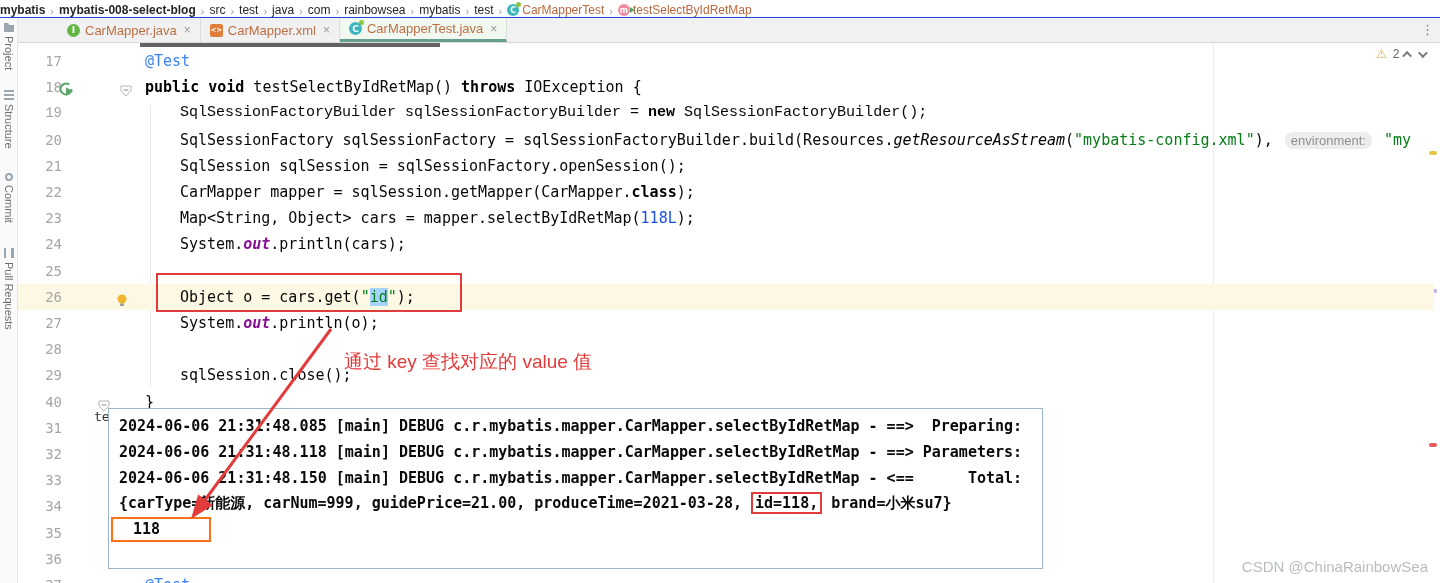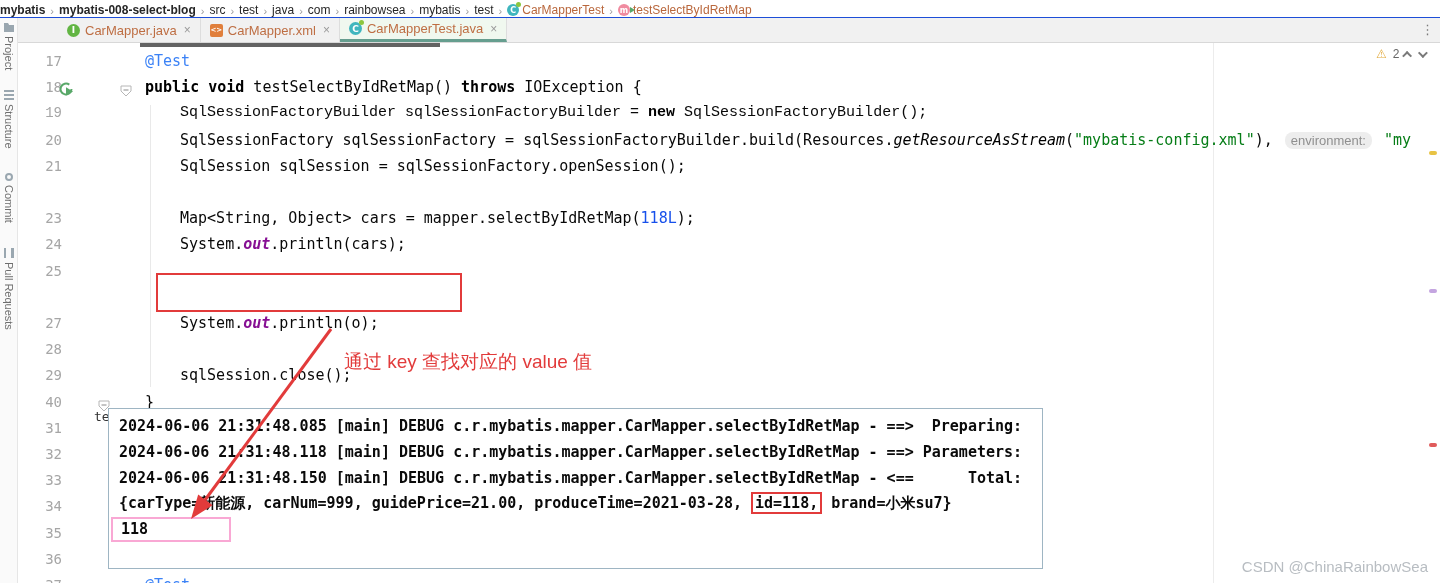--- a/index.html
+++ b/index.html
@@ -83,22 +83,22 @@
   .chev { width:7px; height:7px; border-left:2px solid #7A7A7A; border-top:2px solid #7A7A7A; display:inline-block; }
   .chev.up { transform:rotate(45deg) translateY(2px); }
   .chev.down { transform:rotate(225deg) translateY(2px); }
 
   
   #console-popup { position:absolute; left:108px; top:408px; width:935px; height:161px;
     background:#fff; border:1px solid #9EB5C3; z-index:5; overflow:hidden; padding:5px 0 0 10px;
     font-family:"DejaVu Sans Mono", monospace; font-size:15px; font-weight:bold; color:#0A0A0A; }
   .console-line { height:25.8px; line-height:25.8px; white-space:pre; }
   .cs-box { border:2px solid #E23B3B; padding:0 2px; }
-  .cs-widebox { display:inline-block; box-sizing:border-box; width:120px; margin-left:-8px;
-    padding-left:8px; border:2px solid #f9a8d4; height:25px; line-height:21px; }
+  .cs-widebox { display:inline-block; box-sizing:border-box; width:100px; margin-left:-8px;
+    padding-left:20px; border:2px solid #f97316; height:25px; line-height:21px; }
   #hidden-frag { position:absolute; left:94px; top:409px; z-index:4; color:#333;
     font-family:"DejaVu Sans Mono",monospace; font-size:13px; }
 
   
   #overlay-svg { position:absolute; left:0; top:0; width:1440px; height:583px; z-index:10; pointer-events:none; }
   #annotation-note { position:absolute; left:344px; top:349px; z-index:10; color:#E23B3B;
     font-size:19px; white-space:nowrap; pointer-events:none; }
 
   
   #watermark { position:absolute; right:12px; bottom:8px; color:#B8BDC2; font-size:15px; z-index:6; }
@@ -207,23 +207,28 @@
       <div class="code-row" style="top: 31.2px;"><span class="lnum">18</span><span class="gut-icon" style="left: 40px;"><svg width="16" height="16">
             <path d="M13.5 8 a5.5 5.5 0 1 1 -2.2 -4.4" stroke="#59A869" stroke-width="2" fill="none"></path>
             <polygon points="8,6.2 15,10.4 8,14.6" fill="#59A869"></polygon>
           </svg></span><span class="gut-icon" style="left: 102px;"><svg width="12" height="12">
             <path d="M1 1 H11 V6 L6 11 L1 6 Z" fill="#FFFFFF" stroke="#B6B6B6"></path>
             <line x1="3.5" y1="5" x2="8.5" y2="5" stroke="#8A8A8A"></line>
           </svg></span><span class="code-text" style="left: 127px;"><span class="sg-kw">public</span><span class="sg-pl"> </span><span class="sg-kw">void</span><span class="sg-pl"> testSelectByIdRetMap() </span><span class="sg-kw">throws</span><span class="sg-pl"> IOException {</span></span></div>
       <div class="code-row" style="top: 57.4px; font-family: Liberation Mono, monospace;"><span class="lnum">19</span><span class="code-text" style="left: 162px;"><span class="sg-pl">SqlSessionFactoryBuilder sqlSessionFactoryBuilder = </span><span class="sg-kw">new</span><span class="sg-pl"> SqlSessionFactoryBuilder();</span></span></div>
       <div class="code-row" style="top: 83.6px;"><span class="lnum">20</span><span class="code-text" style="left: 162px;"><span class="sg-pl">SqlSessionFactory sqlSessionFactory = sqlSessionFactoryBuilder.build(Resources.</span><span class="sg-itm">getResourceAsStream</span><span class="sg-pl">(</span><span class="sg-str">"mybatis-config.xml"</span><span class="sg-pl">), </span><span class="sg-hint">environment:</span><span class="sg-str"> "my</span></span></div>
       <div class="code-row" style="top: 109.8px;"><span class="lnum">21</span><span class="code-text" style="left: 162px;"><span class="sg-pl">SqlSession sqlSession = sqlSessionFactory.openSession();</span></span></div>
+      <div class="code-row" style="top: 136px;"><span class="lnum">22</span><span class="code-text" style="left: 162px;"><span class="sg-pl">CarMapper mapper = sqlSession.getMapper(CarMapper.</span><span class="sg-kw">class</span><span class="sg-pl">);</span></span></div>
       <div class="code-row" style="top: 162.2px;"><span class="lnum">23</span><span class="code-text" style="left: 162px;"><span class="sg-pl">Map&lt;String, Object&gt; cars = mapper.selectByIdRetMap(</span><span class="sg-num2">118L</span><span class="sg-pl">);</span></span></div>
       <div class="code-row" style="top: 188.4px;"><span class="lnum">24</span><span class="code-text" style="left: 162px;"><span class="sg-pl">System.</span><span class="sg-field">out</span><span class="sg-pl">.println(cars);</span></span></div>
       <div class="code-row" style="top: 214.6px;"><span class="lnum">25</span><span class="code-text" style="left: 162px;"></span></div>
+      <div class="code-row hl" style="top: 240.8px;"><span class="lnum">26</span><span class="gut-icon" style="left: 97px;"><svg width="14" height="14">
+            <circle cx="7" cy="6" r="4.5" fill="#F2B62E"></circle>
+            <rect x="5" y="10.5" width="4" height="2.5" fill="#9AA0A6"></rect>
+          </svg></span><span class="code-text" style="left: 162px;"><span class="sg-pl">Object o = cars.get(</span><span class="sg-str">"</span><span class="sg-strsel">id</span><span class="sg-str">"</span><span class="sg-pl">);</span></span></div>
       <div class="code-row" style="top: 267px;"><span class="lnum">27</span><span class="code-text" style="left: 162px; text-align: center;"><span class="sg-pl">System.</span><span class="sg-field">out</span><span class="sg-pl">.println(o);</span></span></div>
       <div class="code-row" style="top: 293.2px;"><span class="lnum">28</span><span class="code-text" style="left: 162px;"></span></div>
       <div class="code-row" style="top: 319.4px;"><span class="lnum">29</span><span class="code-text" style="left: 162px;"><span class="sg-pl">sqlSession.close();</span></span></div>
       <div class="code-row" style="top: 345.6px;"><span class="lnum">40</span><span class="gut-icon" style="left: 80px;"><svg width="12" height="12">
             <path d="M1 1 H11 V6 L6 11 L1 6 Z" fill="#FFFFFF" stroke="#B6B6B6"></path>
             <line x1="3.5" y1="5" x2="8.5" y2="5" stroke="#8A8A8A"></line>
           </svg></span><span class="code-text" style="left: 127px;"><span class="sg-pl">}</span></span></div>
       <div class="code-row" style="top: 371.8px;"><span class="lnum">31</span><span class="code-text" style="left: 162px;"></span></div>
       <div class="code-row" style="top: 398px;"><span class="lnum">32</span><span class="code-text" style="left: 162px;"></span></div>
       <div class="code-row" style="top: 424.2px;"><span class="lnum">33</span><span class="code-text" style="left: 162px;"></span></div>

